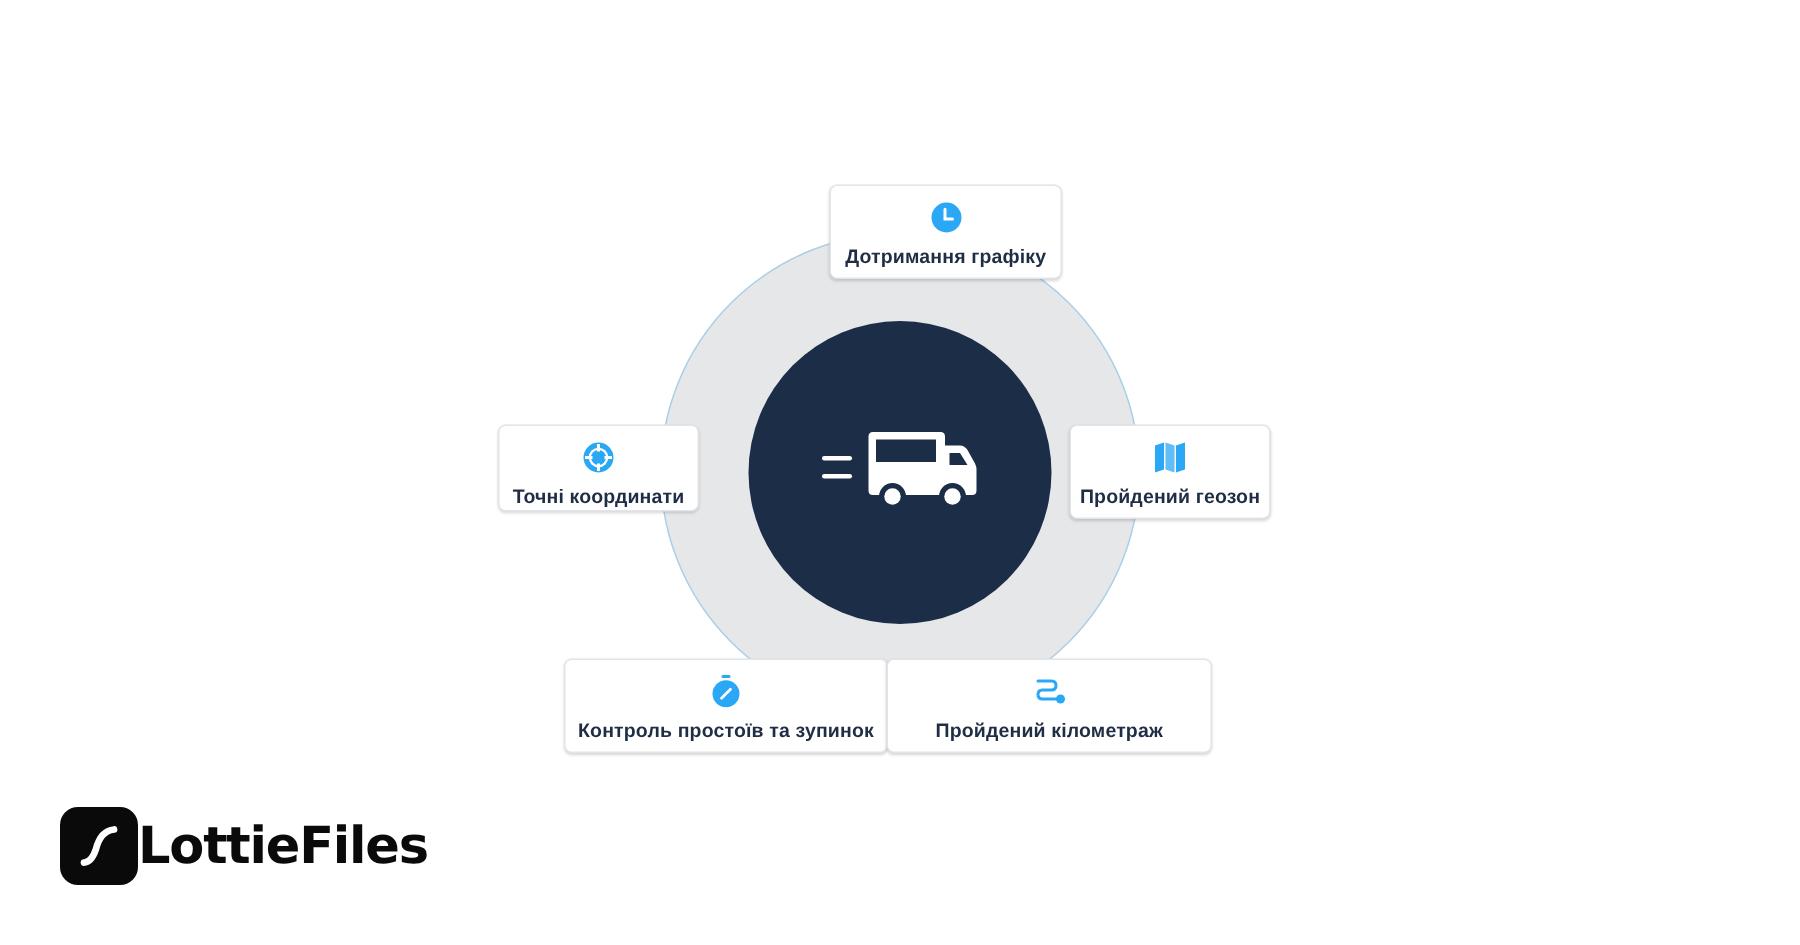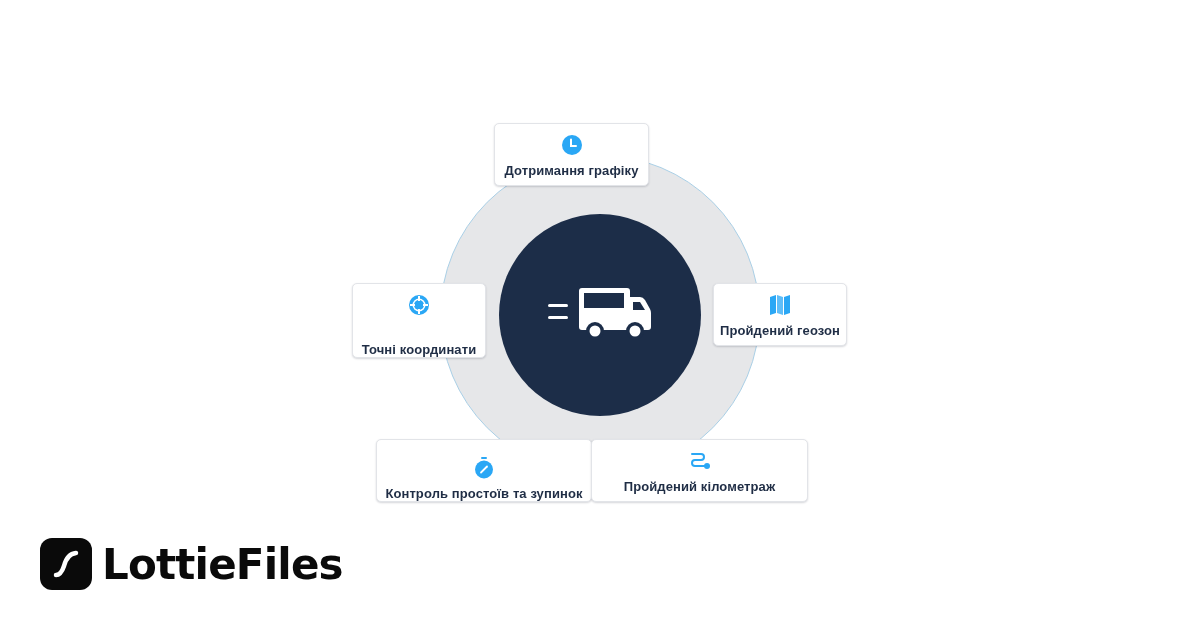--- a/index.html
+++ b/index.html
@@ -29,34 +29,34 @@
       box-shadow: 0 1px 2px rgba(20,30,50,0.18);
       display: flex; flex-direction: column; align-items: center; justify-content: flex-start;
       padding-top: 10px;
     }
     .card .icon { width: 22px; height: 22px; display: block; }
     .card .label {
       margin-top: 7px; font-size: 13px; font-weight: 700; color: #1f2d45;
       white-space: nowrap; letter-spacing: 0.1px;
     }
 
-    .card-schedule { left: 494px; top: 123px; width: 155px; height: 63px; }
-    .card-coords   { left: 352px; top: 283px; width: 134px; height: 75px; justify-content: space-between; }
+    .card-schedule { left: 553px; top: 123px; width: 155px; height: 63px; }
+    .card-coords   { left: 332px; top: 283px; width: 134px; height: 58px; }
     .card-geofence { left: 713px; top: 283px; width: 134px; height: 63px; }
-    .card-idle     { left: 376px; top: 439px; width: 216px; height: 63px; justify-content: flex-end; }
+    .card-idle     { left: 376px; top: 439px; width: 216px; height: 63px; }
     .card-mileage  { left: 591px; top: 439px; width: 217px; height: 63px; }
 
     .logo { position: absolute; left: 40px; top: 538px; display: flex; align-items: center; }
     .logo-mark {
       width: 52px; height: 52px; border-radius: 12px; background: #0a0a0a;
       display: flex; align-items: center; justify-content: center;
     }
     .logo-text {
-      margin-left: 10px; font-family: "DejaVu Sans", sans-serif; font-weight: 700;
-      font-size: 42px; color: #0a0a0a; letter-spacing: -0.8px;
+      font-family: "DejaVu Sans", sans-serif; font-weight: 700;
+      font-size: 34px; color: #0a0a0a; letter-spacing: -0.8px;
     }
   </style>
 </head>
 <body>
 
 <div class="stage">
 
   <div class="outer-ring"></div>
   <div class="connector-stem"></div>
 

